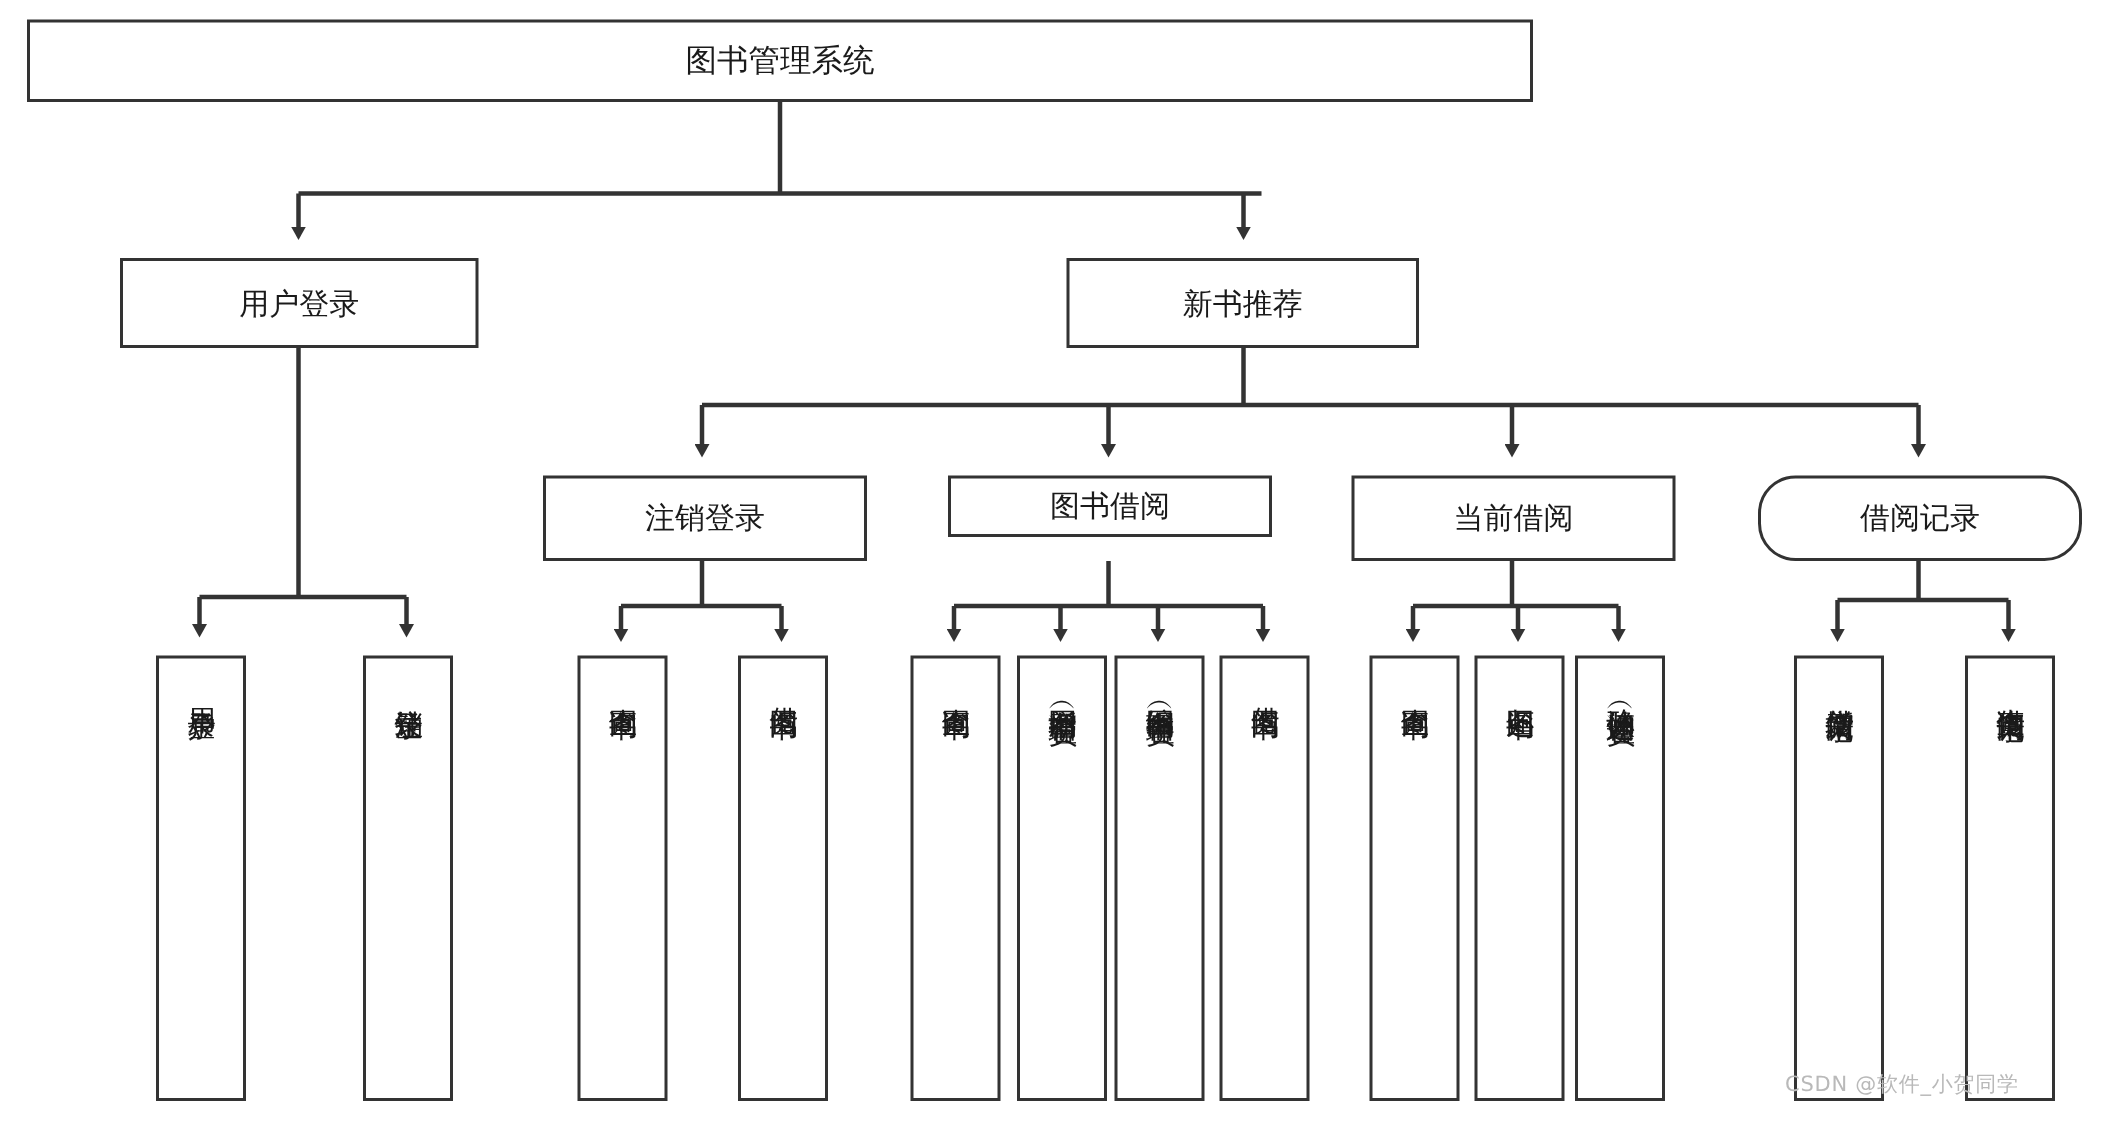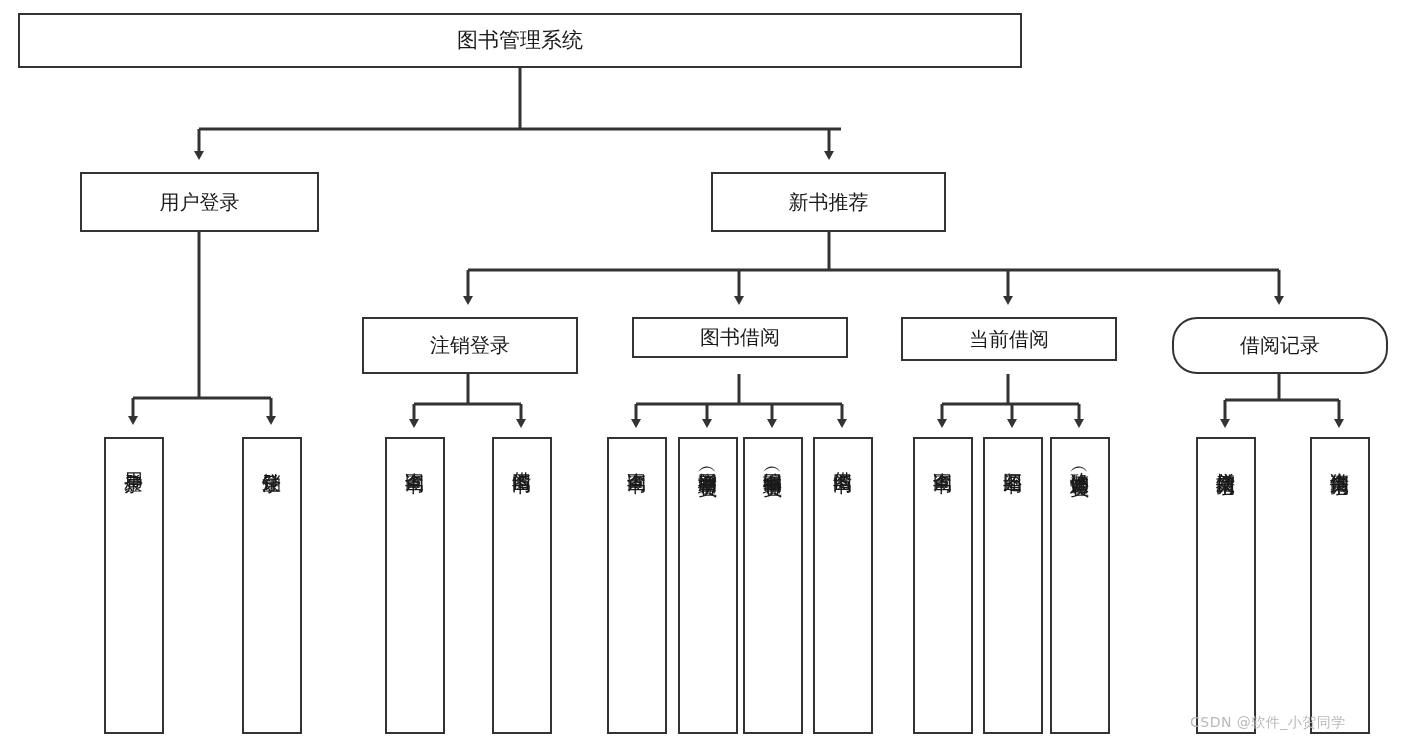--- a/index.html
+++ b/index.html
@@ -138,21 +138,21 @@
   </div>
 
   <div class="node horizontal lvl-3" style="left:362px; top:317px; width:216px; height:57px;">
     <span class="node-label">注销登录</span>
   </div>
 
   <div class="node horizontal lvl-3" style="left:632px; top:317px; width:216px; height:41px;">
     <span class="node-label">图书借阅</span>
   </div>
 
-  <div class="node horizontal lvl-3" style="left:901px; top:317px; width:216px; height:44px;">
+  <div class="node horizontal lvl-3" style="left:901px; top:317px; width:216px; height:57px;">
     <span class="node-label">当前借阅</span>
   </div>
 
   <div class="node horizontal lvl-3" style="left:1172px; top:317px; width:216px; height:57px;border-radius:25px;">
     <span class="node-label">借阅记录</span>
   </div>
 
   <div class="node vertical lvl-leaf" style="left:104px; top:437px; width:60px; height:297px;">
     <span class="node-label">用户登录</span>
   </div>

